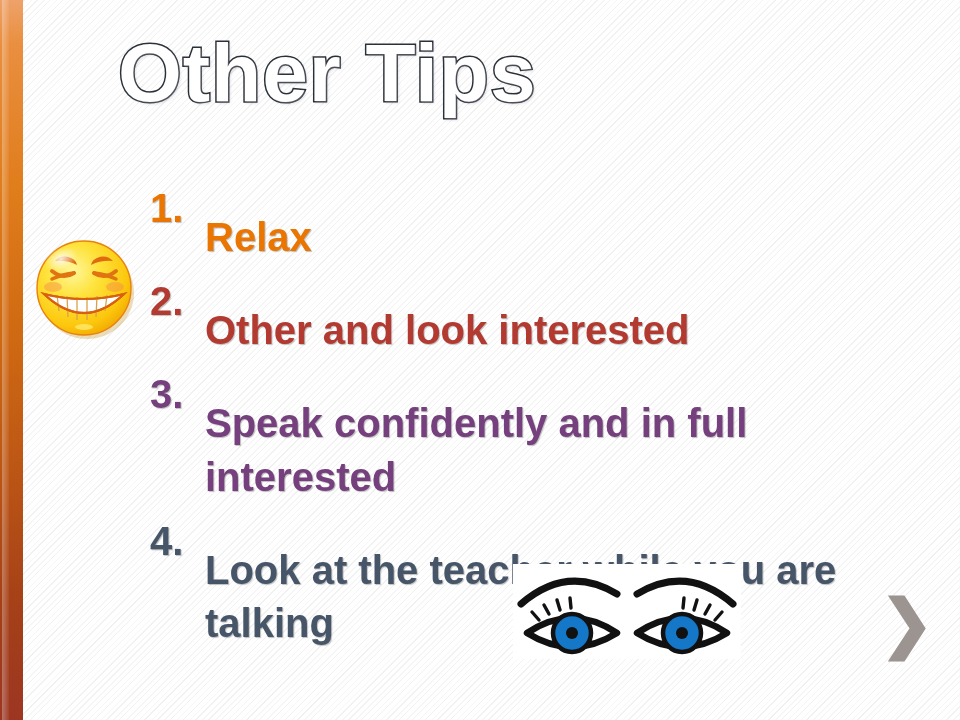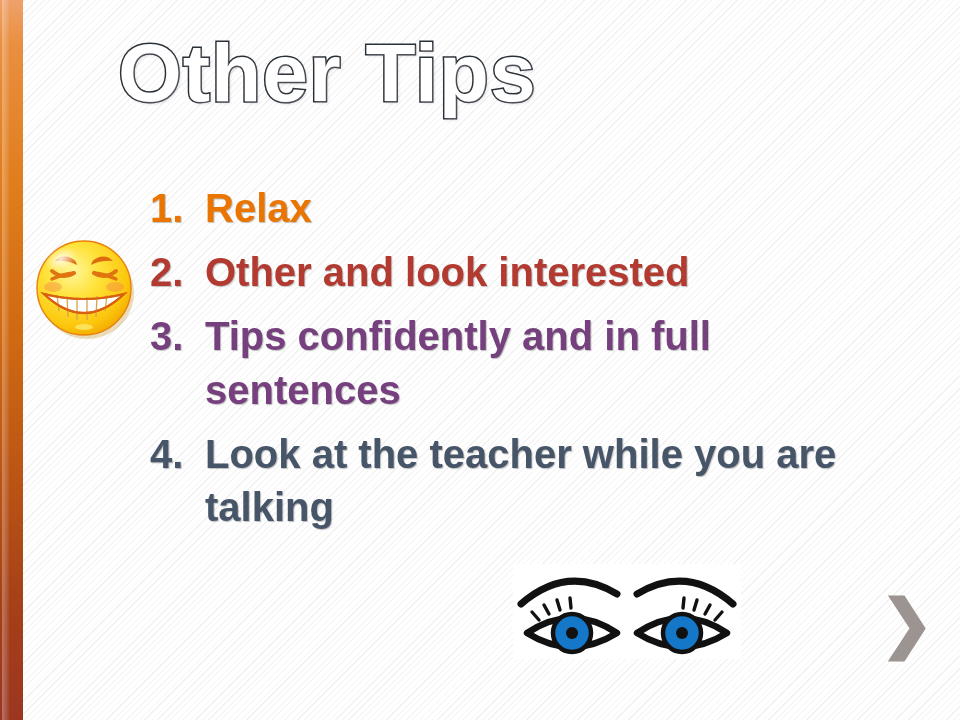--- a/index.html
+++ b/index.html
@@ -94,20 +94,21 @@
   }
 
   .tip-num {
     width: 55px;
     flex: 0 0 55px;
     text-align: left;
   }
 
   .tip-text {
     flex: 1 1 auto;
+    margin-top: 29px;
   }
 
   
   .smiley {
     position: absolute;
     left: 31px;
     top: 235px;
     width: 106px;
     height: 106px;
   }
@@ -199,21 +200,21 @@
       <span class="tip-text">Relax</span>
     </div>
 
     <div class="tip-row" style="color:#b23a31">
       <span class="tip-num">2.</span>
       <span class="tip-text">Other and look interested</span>
     </div>
 
     <div class="tip-row" style="color:#75407d">
       <span class="tip-num">3.</span>
-      <span class="tip-text">Tips confidently and in full sentences</span>
+      <span class="tip-text">Speak confidently and in full interested</span>
     </div>
 
     <div class="tip-row" style="color:#475569">
       <span class="tip-num">4.</span>
       <span class="tip-text">Look at the teacher while you are talking</span>
     </div>
 
   </div>
 
   <div class="eyes">

